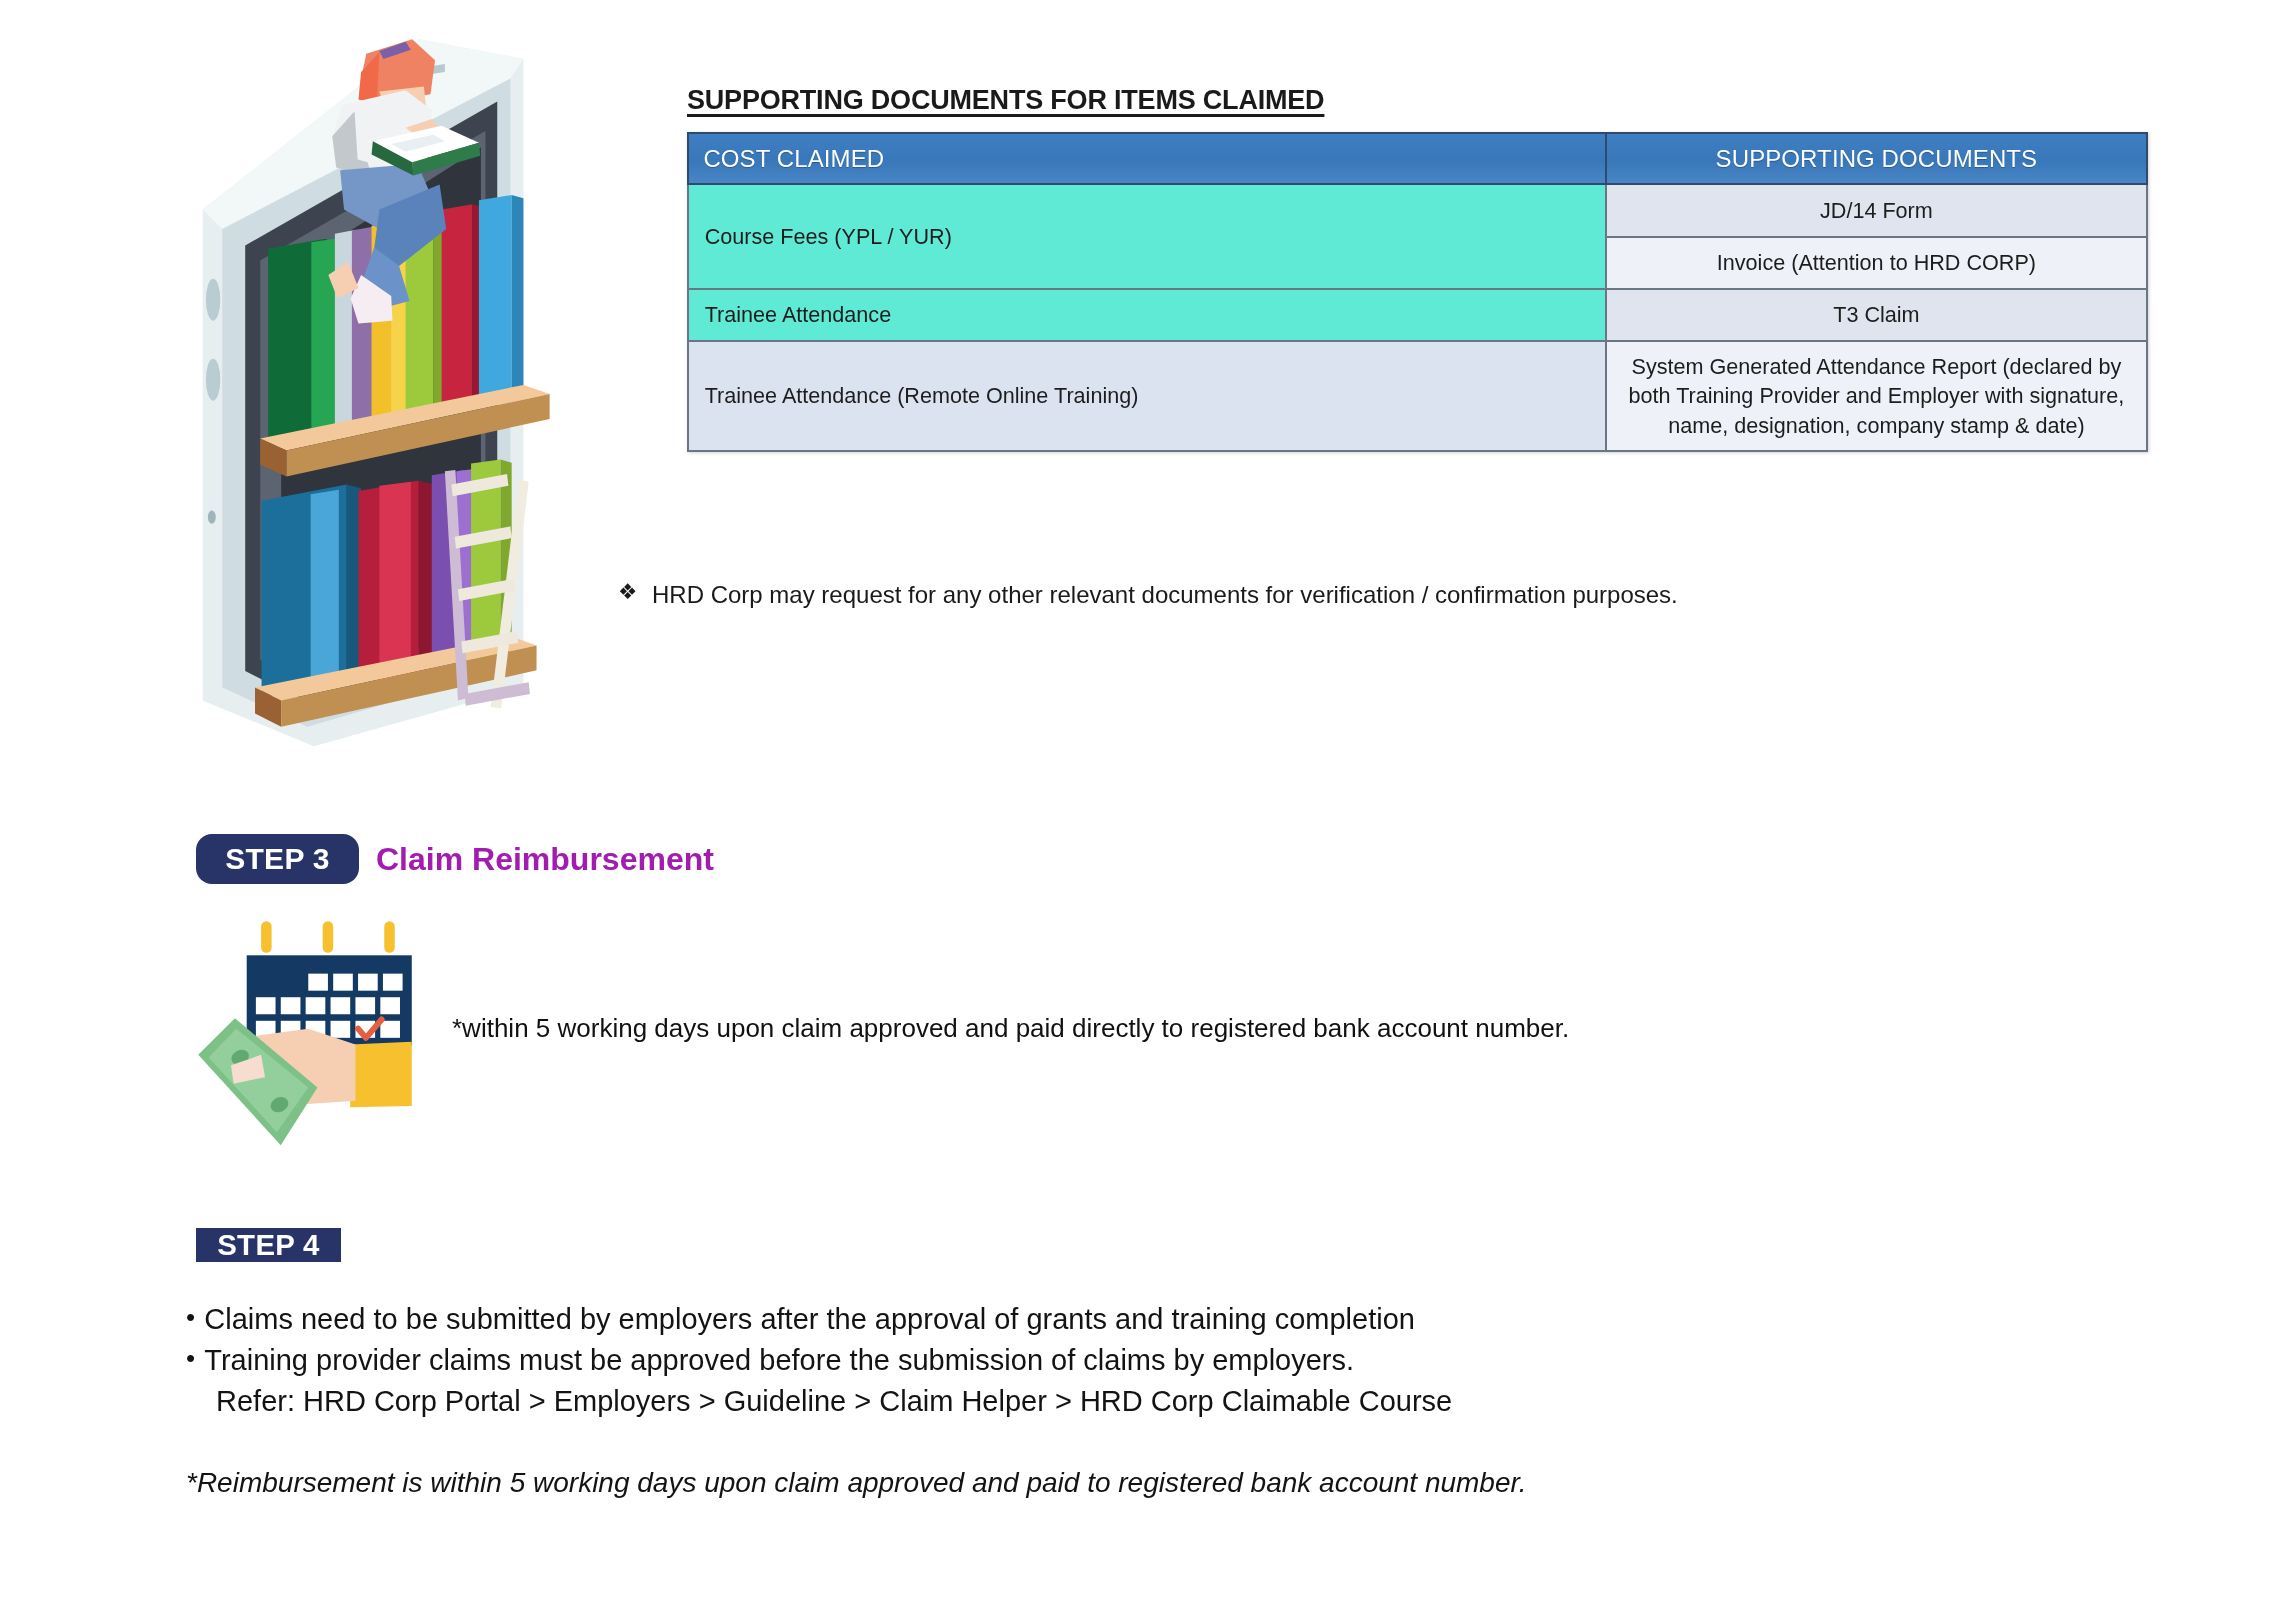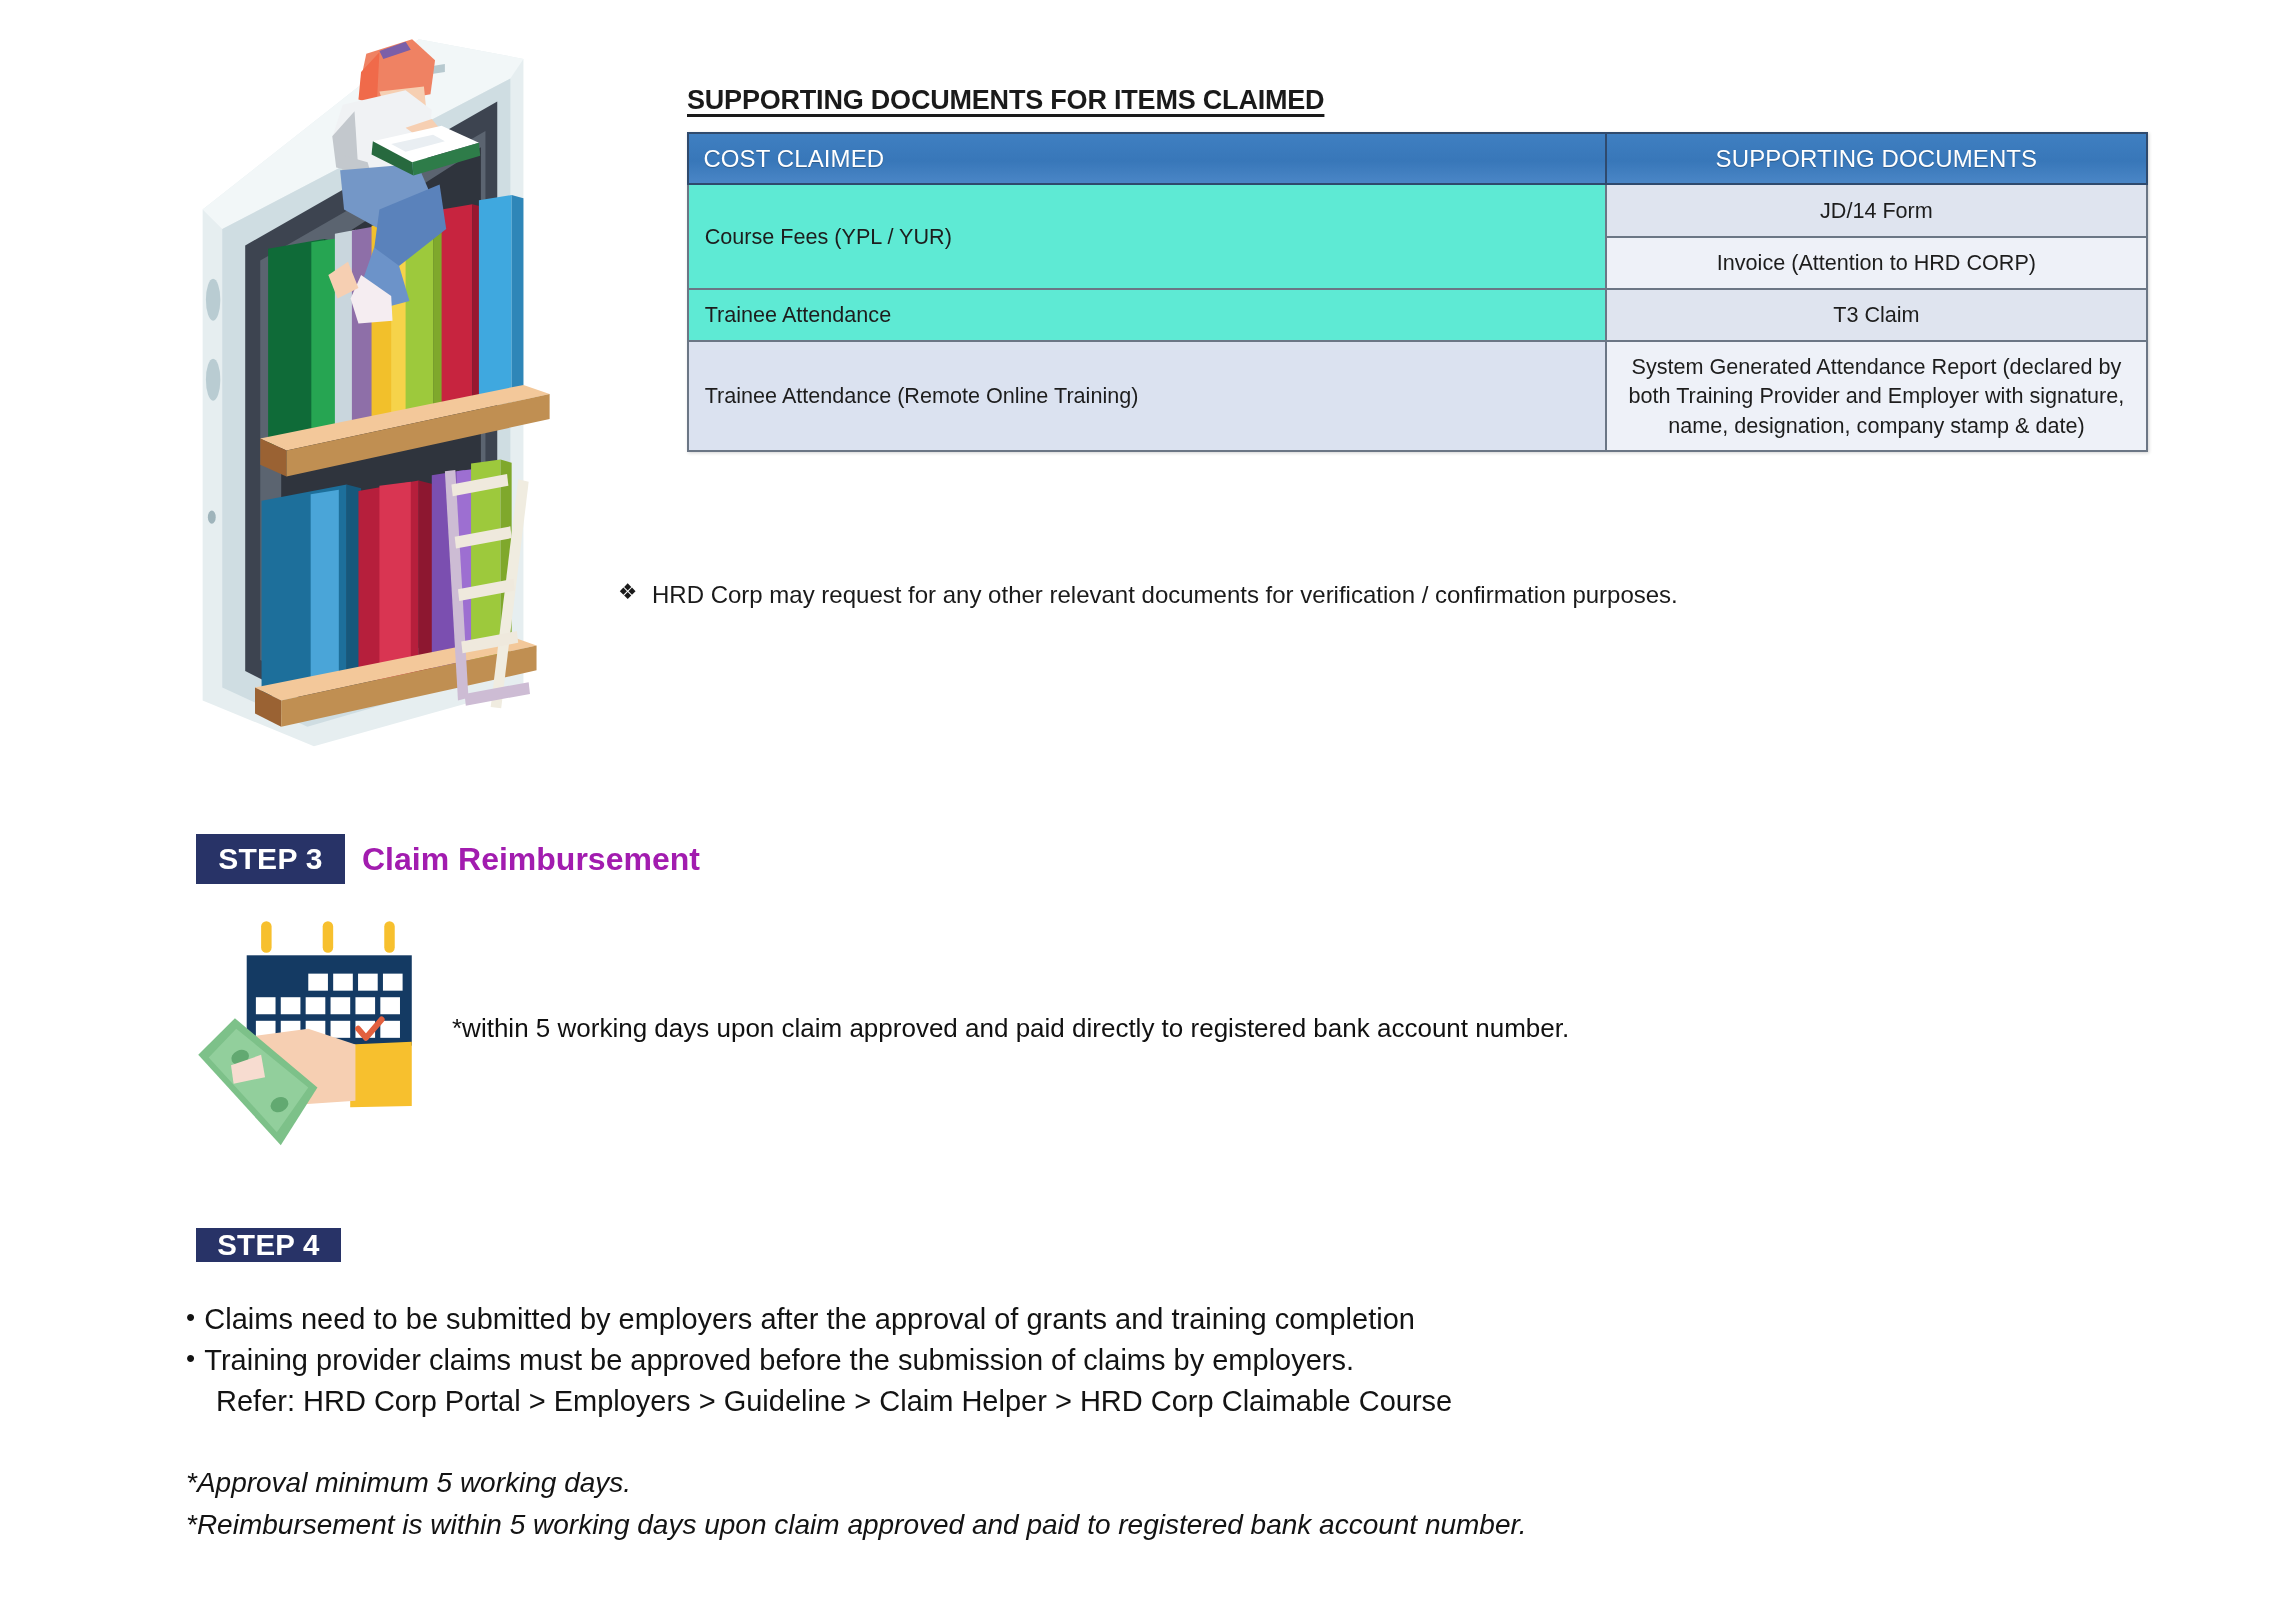--- a/index.html
+++ b/index.html
@@ -127,21 +127,21 @@
     justify-content: center;
   }
   .step-title {
     font-weight: bold;
     color: #a21caf;
     white-space: nowrap;
   }
 
   #step3-row { left: 196px; top: 834px; }
   #step3-row .step-badge {
-    width: 149px; height: 50px; font-size: 30px;
+    width: 163px; height: 50px; font-size: 30px; border-radius: 16px;
   }
   #step3-row .step-title { font-size: 32px; margin-left: 17px; }
 
   #step4-row { left: 196px; top: 1228px; }
   #step4-row .step-badge {
     width: 145px; height: 34px; font-size: 29.4px;
   }
   #step4-row .step-title { font-size: 32px; margin-left: 13px; }
 
   
@@ -386,16 +386,15 @@
     <span class="bl-text">Claims need to be submitted by employers after the approval of grants and training completion</span>
   </div>
   <div class="bl">
     <span class="dot">•</span>
     <span class="bl-text">Training provider claims must be approved before the submission of claims by employers.</span>
   </div>
   <div class="refer-line">Refer: HRD Corp Portal &gt; Employers &gt; Guideline &gt; Claim Helper &gt; HRD Corp Claimable Course</div>
 </div>
 
 <div id="step4-footnotes">
-  <div>*Approval minimum 5 working days.</div>
   <div>*Reimbursement is within 5 working days upon claim approved and paid to registered bank account number.</div>
 </div>
 
 
 </body></html>

